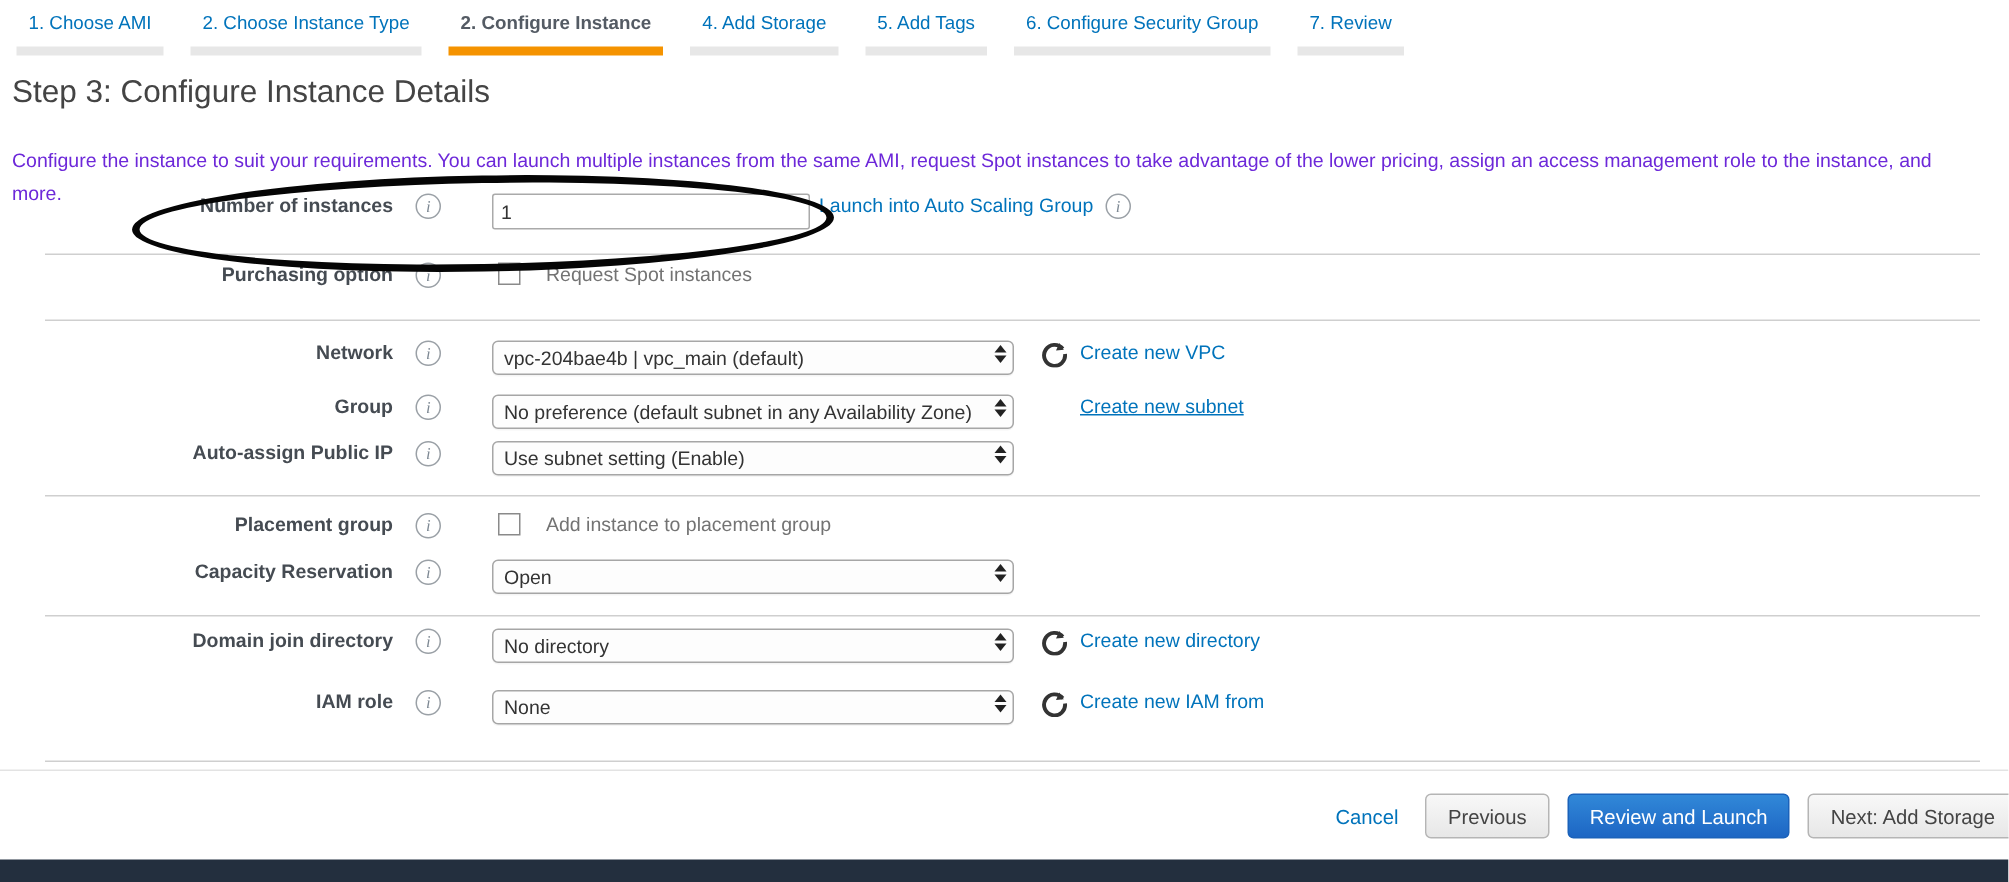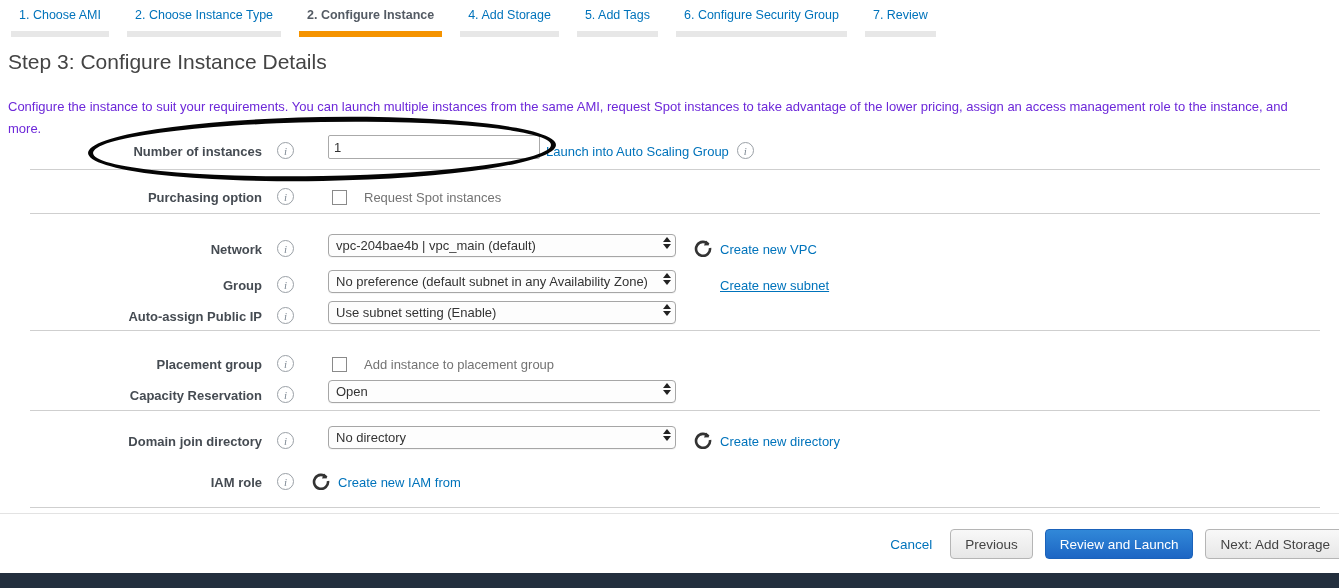--- a/index.html
+++ b/index.html
@@ -19,21 +19,21 @@
   .tab.active .tab-underline{background:#f59300;}
   
   .page-title{
     position:absolute;top:50px;left:8px;font-size:21px;color:#444;font-weight:normal;margin:0;
   }
   .page-desc{
     position:absolute;top:80px;left:8px;width:1300px;line-height:22px;color:#6d28d9;margin-top:16px;
   }
   
   .form-row{
-    position:absolute;left:0;right:0;height:30px;display:flex;align-items:flex-end;
+    position:absolute;left:0;right:0;height:30px;display:flex;align-items:flex-start;
   }
   .row-label{
     width:262px;text-align:right;font-weight:bold;color:#454b52;flex:0 0 262px;white-space:nowrap;
   }
   .info-icon{
     flex:0 0 17px;width:17px;height:17px;margin-left:15px;border:1px solid #9aa0a6;border-radius:50%;
     color:#7d8893;font-size:11px;line-height:17px;text-align:center;font-style:italic;
     font-family:"Liberation Serif","DejaVu Serif",serif;cursor:pointer;box-sizing:border-box;
   }
   .ctl-gap{margin-left:34px;}
@@ -235,20 +235,27 @@
         <path d="M14.5 5.5 A7 7 0 1 0 16 9" fill="none" stroke="#333" stroke-width="2.6"></path>
         <path d="M12.2 1.6 L15.2 6.2 L10 6.6 Z" fill="#333"></path>
       </svg>
   </span>
   <a class="link link-after-refresh">Create new directory</a>
 </div>
 
 <div class="form-row" style="top:460px;">
   <span class="row-label">IAM role</span>
   <span class="info-icon">i</span>
+  <div class="fake-select ctl-gap">
+    <span class="sel-text">None</span>
+    <span class="sel-arrows">
+        <i class="up"></i>
+        <i class="down"></i>
+      </span>
+  </div>
   <span class="refresh-icon">
     <svg width="18" height="18" viewBox="0 0 18 18">
         <path d="M14.5 5.5 A7 7 0 1 0 16 9" fill="none" stroke="#333" stroke-width="2.6"></path>
         <path d="M12.2 1.6 L15.2 6.2 L10 6.6 Z" fill="#333"></path>
       </svg>
   </span>
   <a class="link link-after-refresh">Create new IAM from</a>
 </div>
 <div class="separator" style="top:507px;"></div>
 

